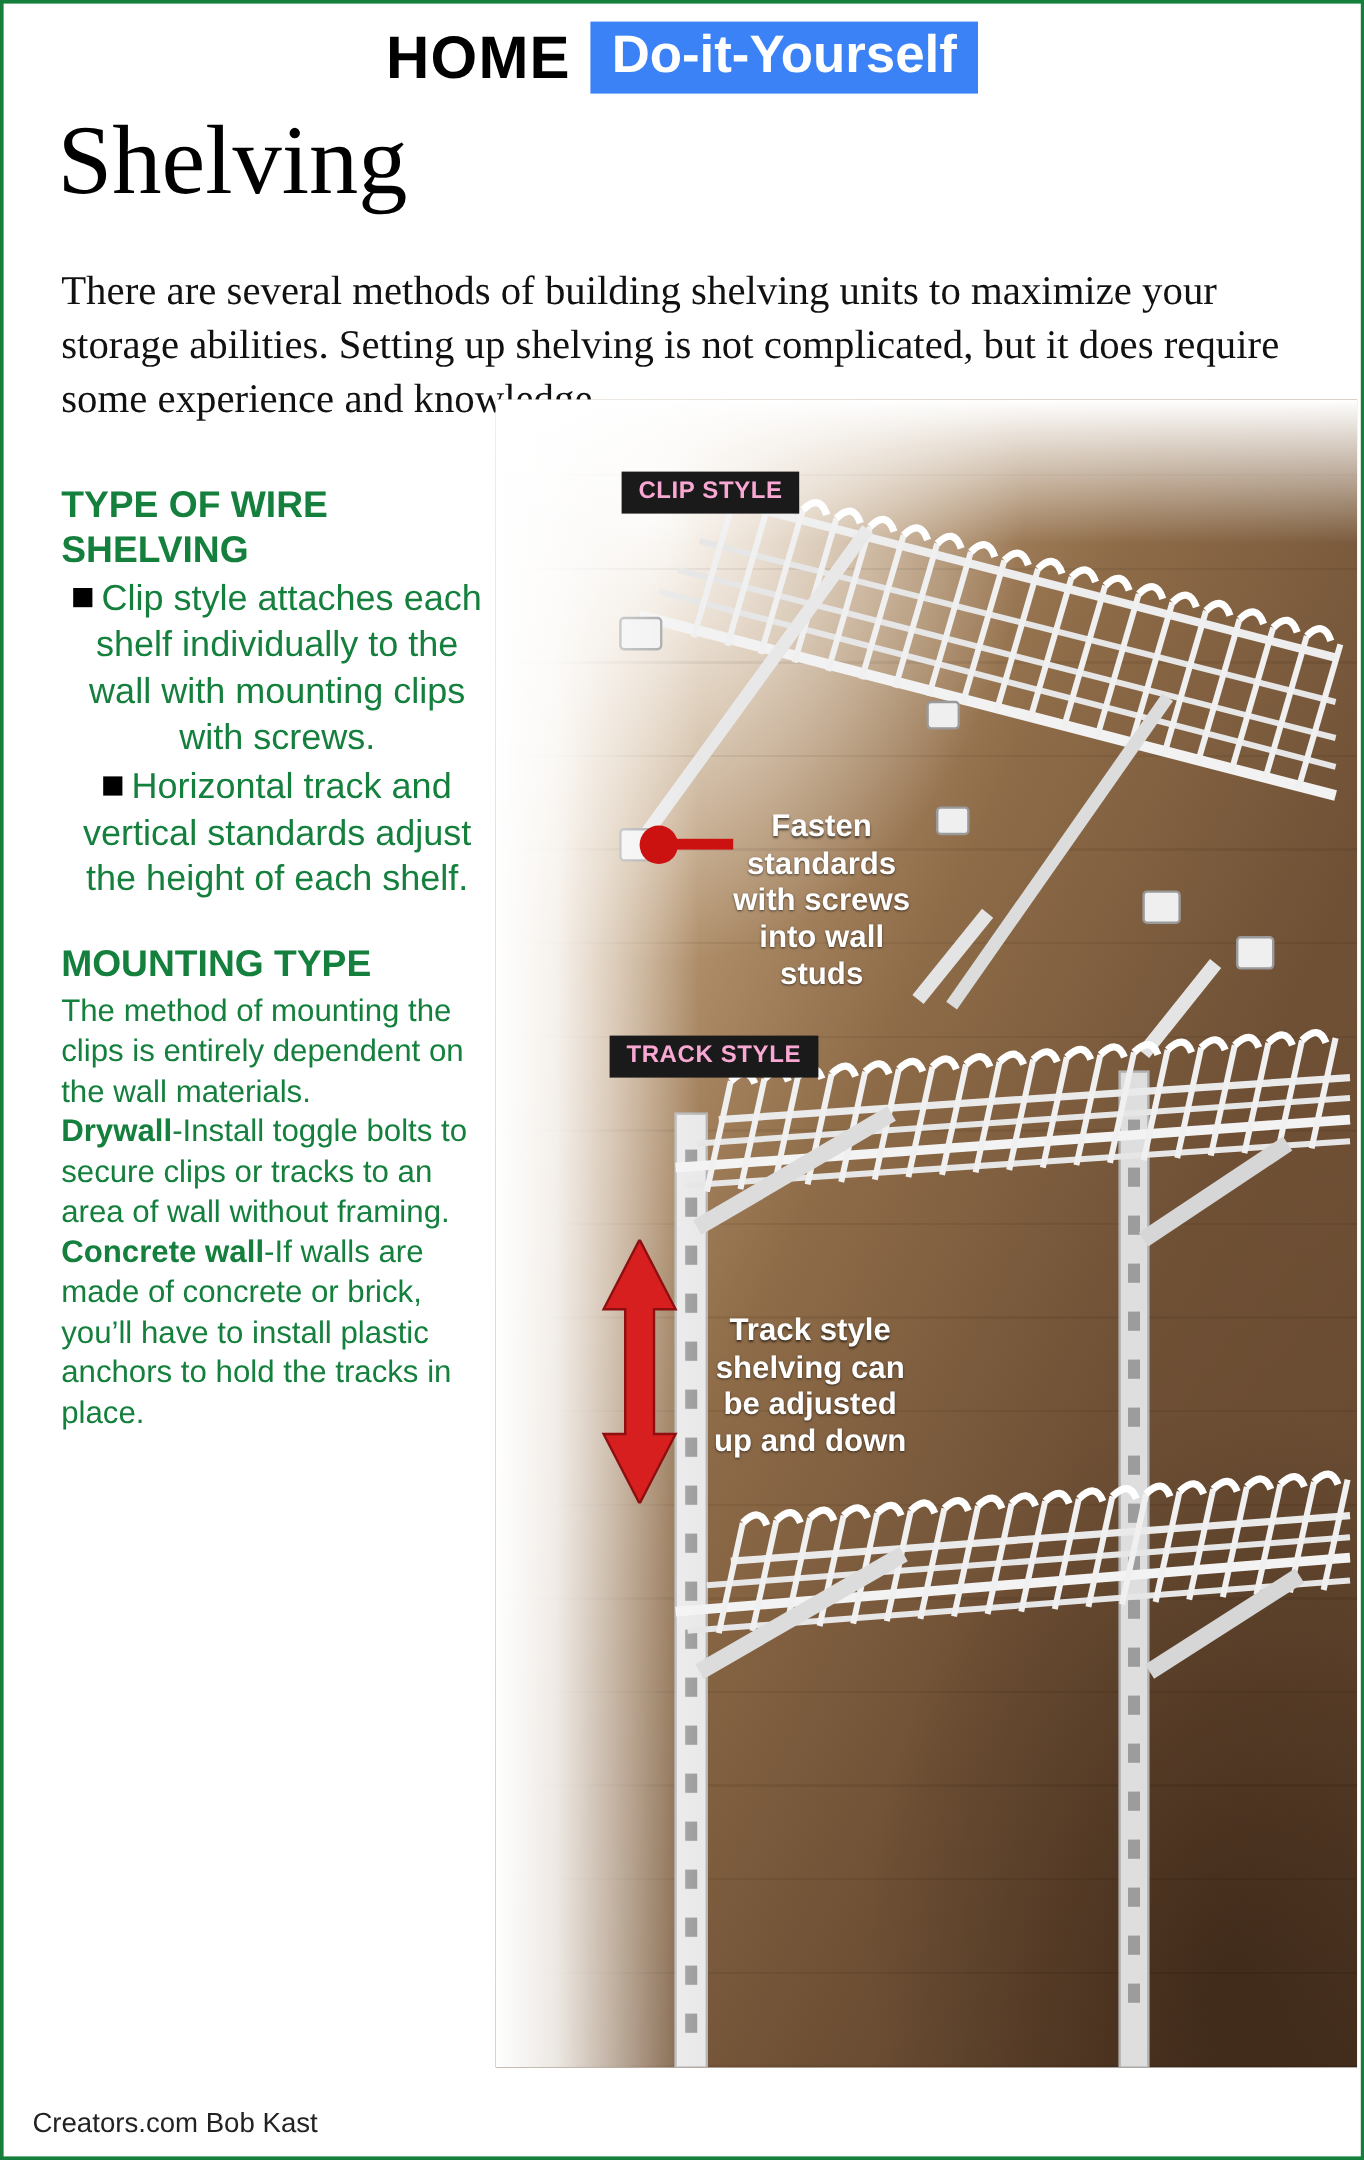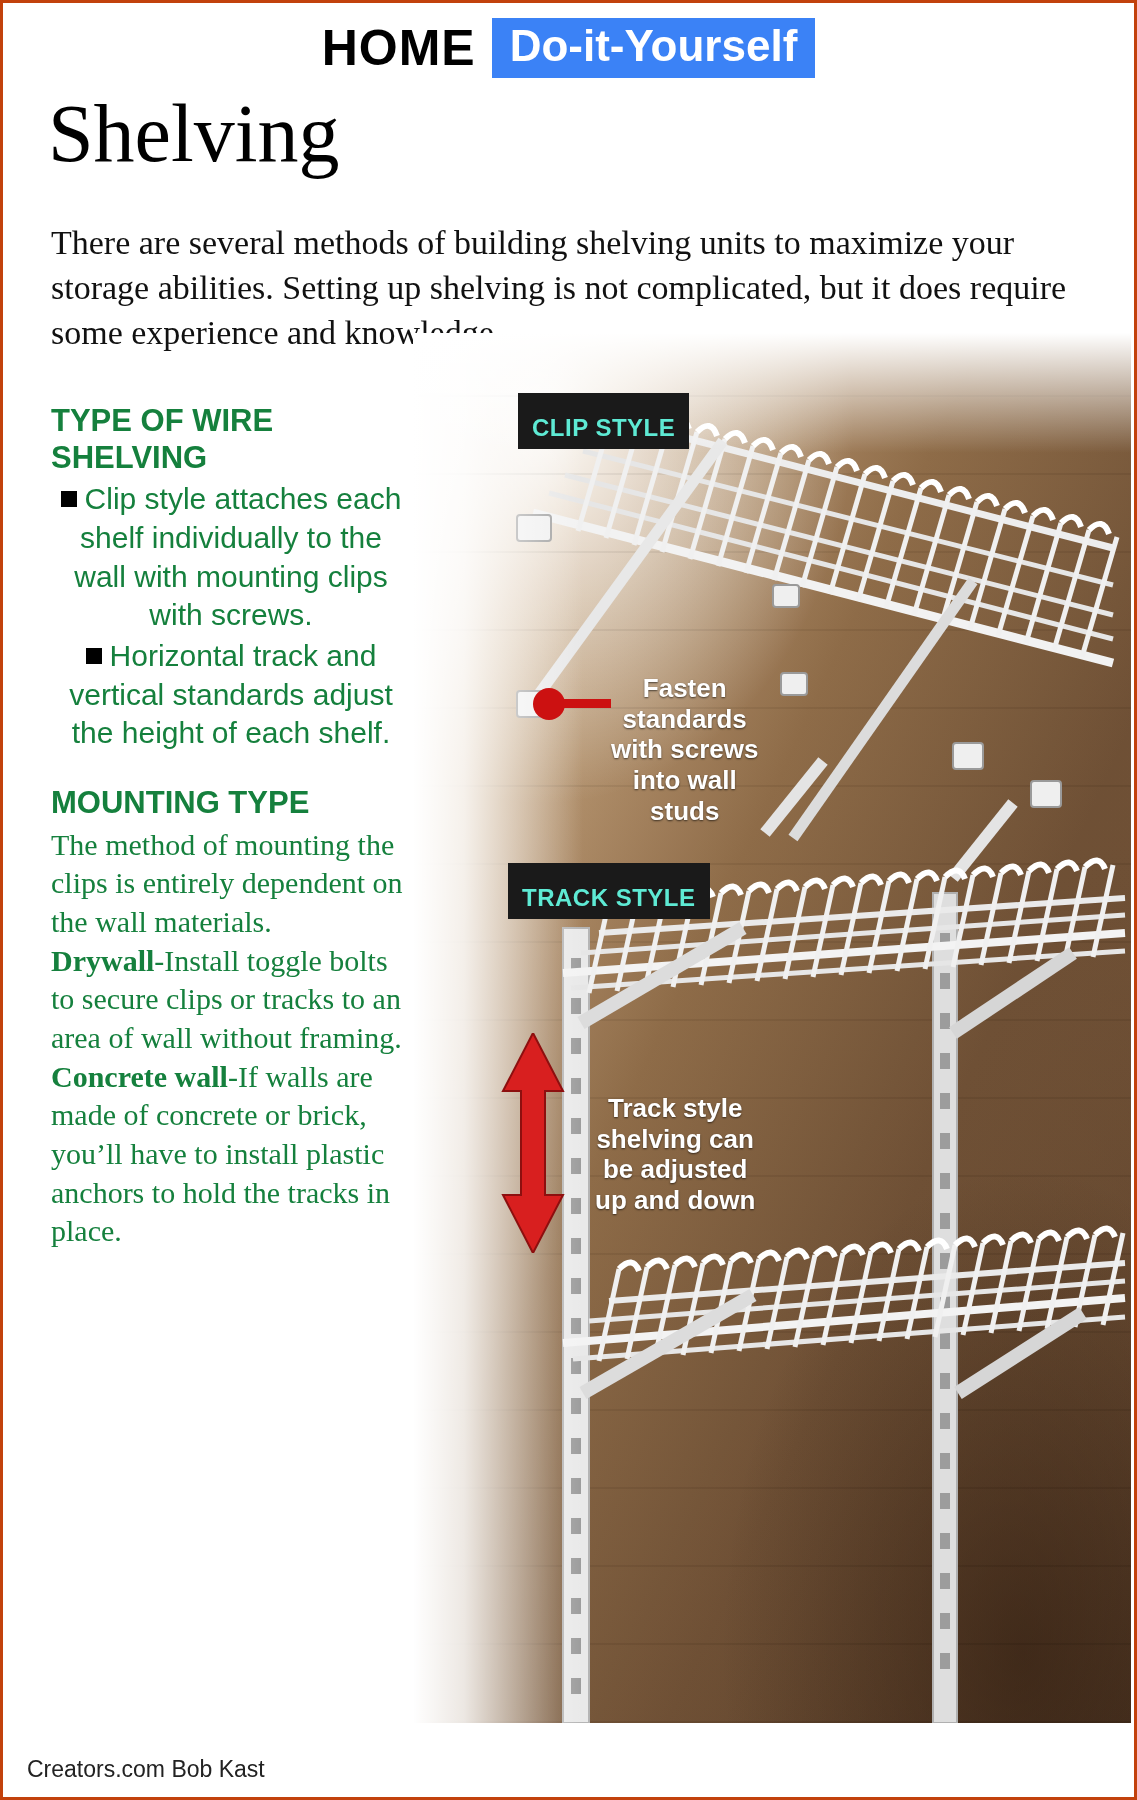--- a/index.html
+++ b/index.html
@@ -7,21 +7,21 @@
     padding: 0;
     background: #ffffff;
   }
   #page {
     position: relative;
     width: 1137px;
     height: 1800px;
     background: #ffffff;
     overflow: hidden;
     box-sizing: border-box;
-    border: 3px solid #c2410c;
+    border: 3px solid #15803d;
     font-family: "Liberation Sans", sans-serif;
   }
 
   
   .header {
     position: absolute;
     top: 10px;
     left: 0;
     width: 100%;
     height: 70px;
@@ -94,22 +94,22 @@
   }
   .bullet-line .sq {
     display: inline-block;
     width: 16px;
     height: 16px;
     background: #000;
     margin-right: 8px;
     vertical-align: 2px;
   }
   .body-txt {
-    font-family: Liberation Serif, serif;
-    font-size: 30px;
+    font-family: Liberation Sans, sans-serif;
+    font-size: 26px;
     line-height: 1.29;
   }
   .body-txt b { font-weight: bold; }
   .gap { height: 30px; }
 
   
   .illus {
     position: absolute;
     top: 330px;
     left: 410px;
@@ -146,26 +146,26 @@
   .fade-top {
     position: absolute;
     left: 0; right: 0; top: 0; height: 120px;
     background: linear-gradient(180deg, #ffffff 0%, rgba(255,255,255,0) 100%);
   }
 
   
   .tag {
     position: absolute;
     background: #1a1a1a;
-    color: #5eead4;
+    color: #f9a8d4;
     font-family: "Liberation Sans", sans-serif;
     font-weight: bold;
-    font-size: 24px;
+    font-size: 20px;
     letter-spacing: 0.5px;
-    padding: 21px 14px 7px 14px;
+    padding: 5px 14px 7px 14px;
     white-space: nowrap;
     z-index: 6;
   }
   #tag-clip { top: 60px; left: 105px; }
   #tag-track { top: 530px; left: 95px; }
 
   .callout {
     position: absolute;
     color: #ffffff;
     font-family: Liberation Sans, sans-serif;

